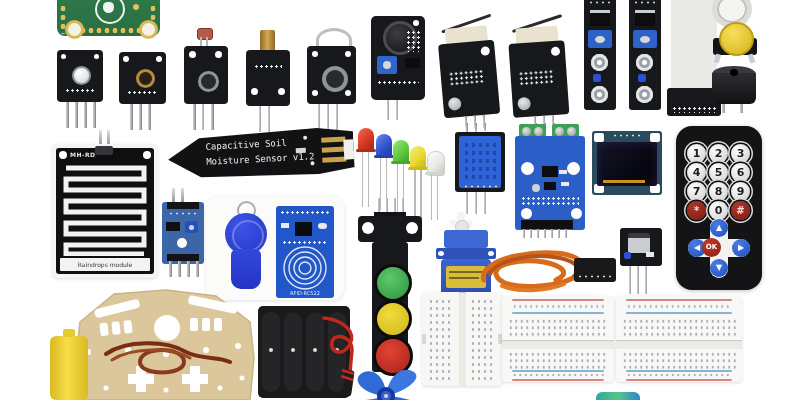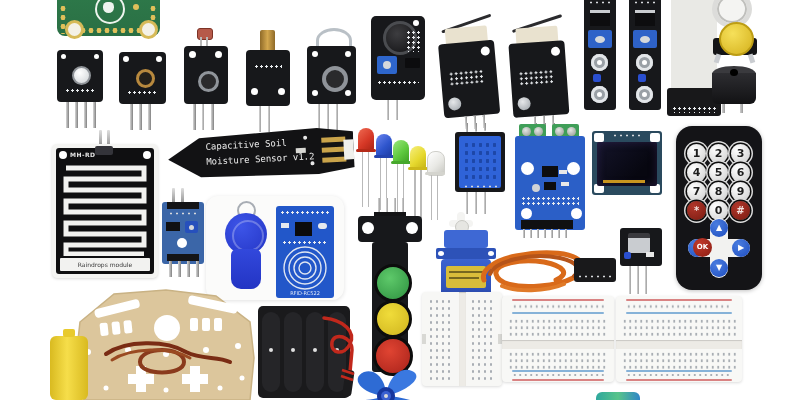--- a/index.html
+++ b/index.html
@@ -309,21 +309,21 @@
         <span>#</span>
       </div>
     <div class="c" style="left:34px;top:92px;width:18px;height:60px;background:#f2f2f0;border-radius:9px;"></div>
     <div class="c" style="left:12px;top:113px;width:62px;height:18px;background:#f2f2f0;border-radius:9px;"></div>
     <div class="rbtn rb-nav" style="left:34px;top:93px;">
         <span>▲</span>
       </div>
     <div class="rbtn rb-nav" style="left:12px;top:113px;">
         <span>◀</span>
       </div>
-    <div class="rbtn rb-ok" style="left:17px;top:112px;">
+    <div class="rbtn rb-ok" style="left:26px;top:112px;">
         <span>OK</span>
       </div>
     <div class="rbtn rb-nav" style="left:56px;top:113px;">
         <span>▶</span>
       </div>
     <div class="rbtn rb-nav" style="left:34px;top:133px;">
         <span>▼</span>
       </div>
   </div>
 

